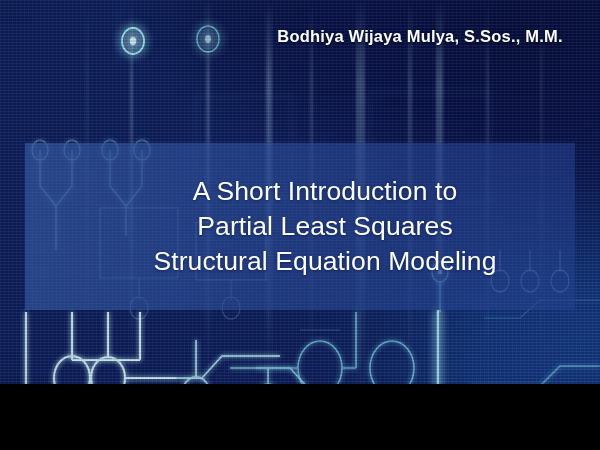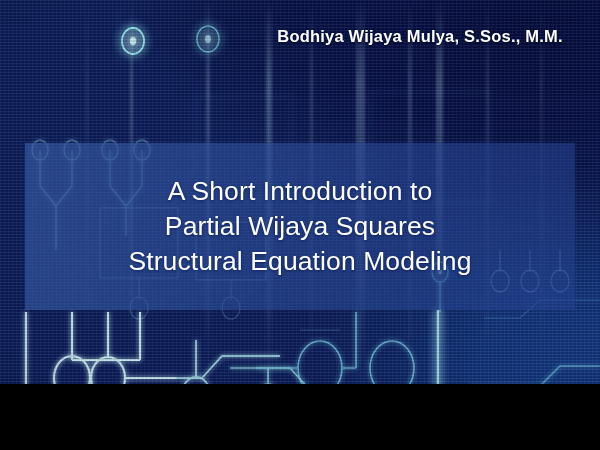--- a/index.html
+++ b/index.html
@@ -120,20 +120,21 @@
   .title-text {
     position: absolute;
     left: 25px;
     top: 143px;
     width: 550px;
     height: 167px;
     display: flex;
     flex-direction: column;
     align-items: center;
     justify-content: center;
+    padding-left: 25px;
   }
   .title-line {
     color: #ffffff;
     font-size: 26.5px;
     line-height: 35px;
     font-weight: normal;
     letter-spacing: 0.1px;
     white-space: nowrap;
     text-shadow: 0 1px 3px rgba(10,25,80,0.75);
   }
@@ -291,17 +292,17 @@
 
   <div class="scanlines"></div>
   <div class="pixelgrid"></div>
   <div class="vignette"></div>
 
   <div class="author">Bodhiya Wijaya Mulya, S.Sos., M.M.</div>
 
   <div class="title-panel"></div>
   <div class="title-text">
     <div class="title-line">A Short Introduction to</div>
-    <div class="title-line">Partial Wijaya Squares</div>
+    <div class="title-line">Partial Least Squares</div>
     <div class="title-line">Structural Equation Modeling</div>
   </div>
 
 </div>
 
 </body></html>

